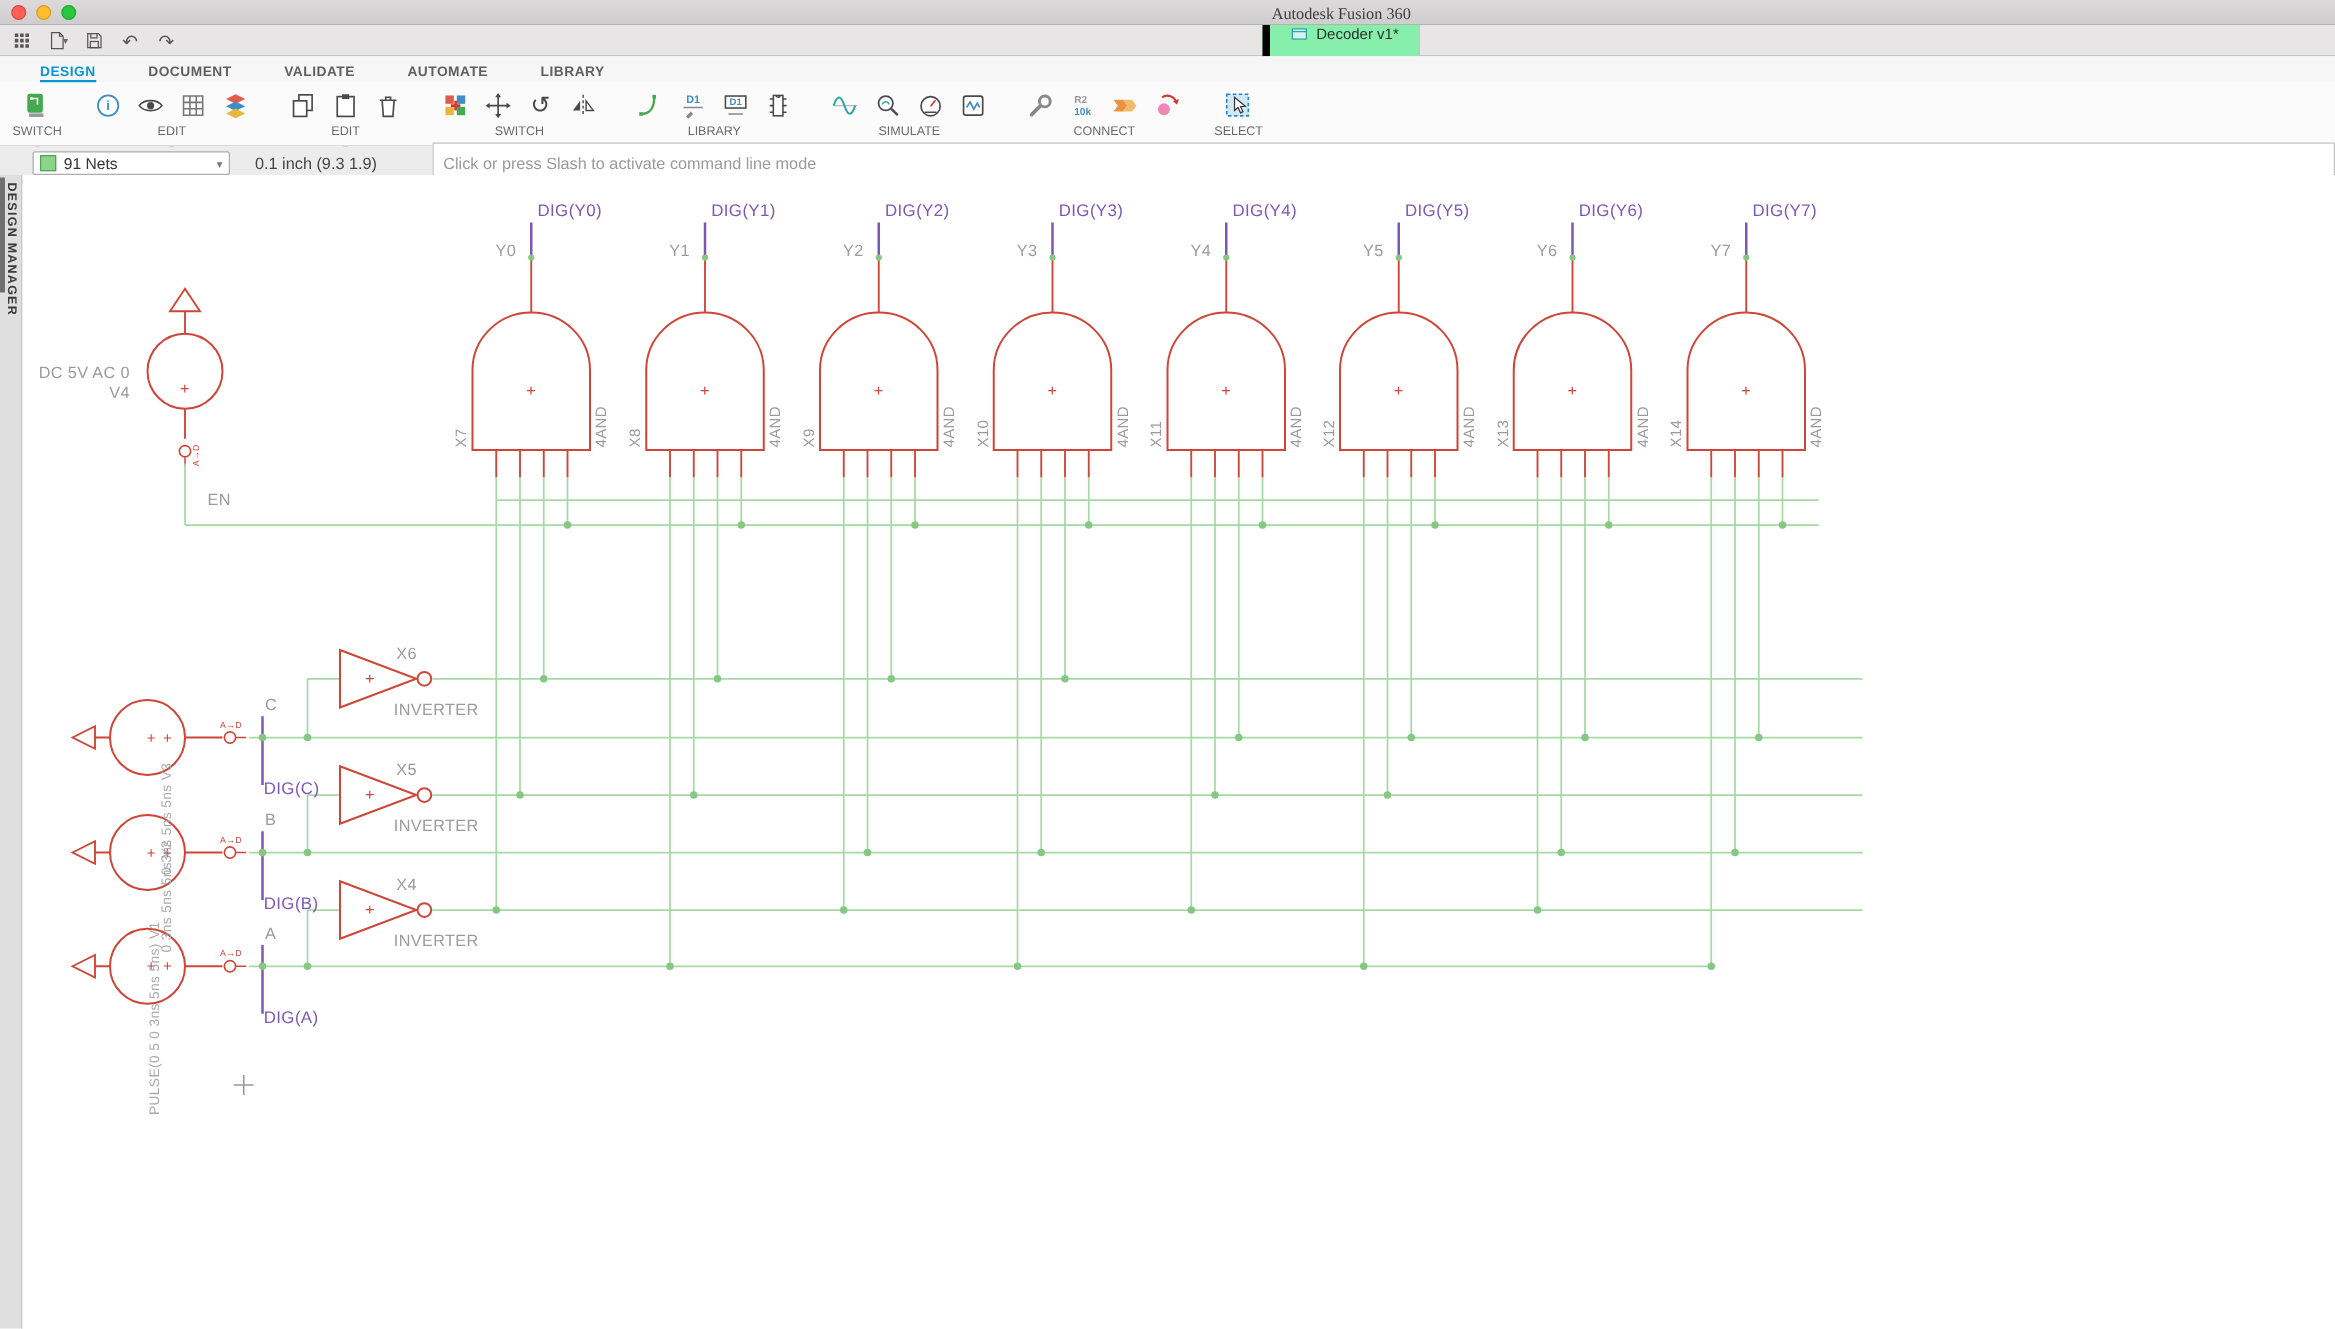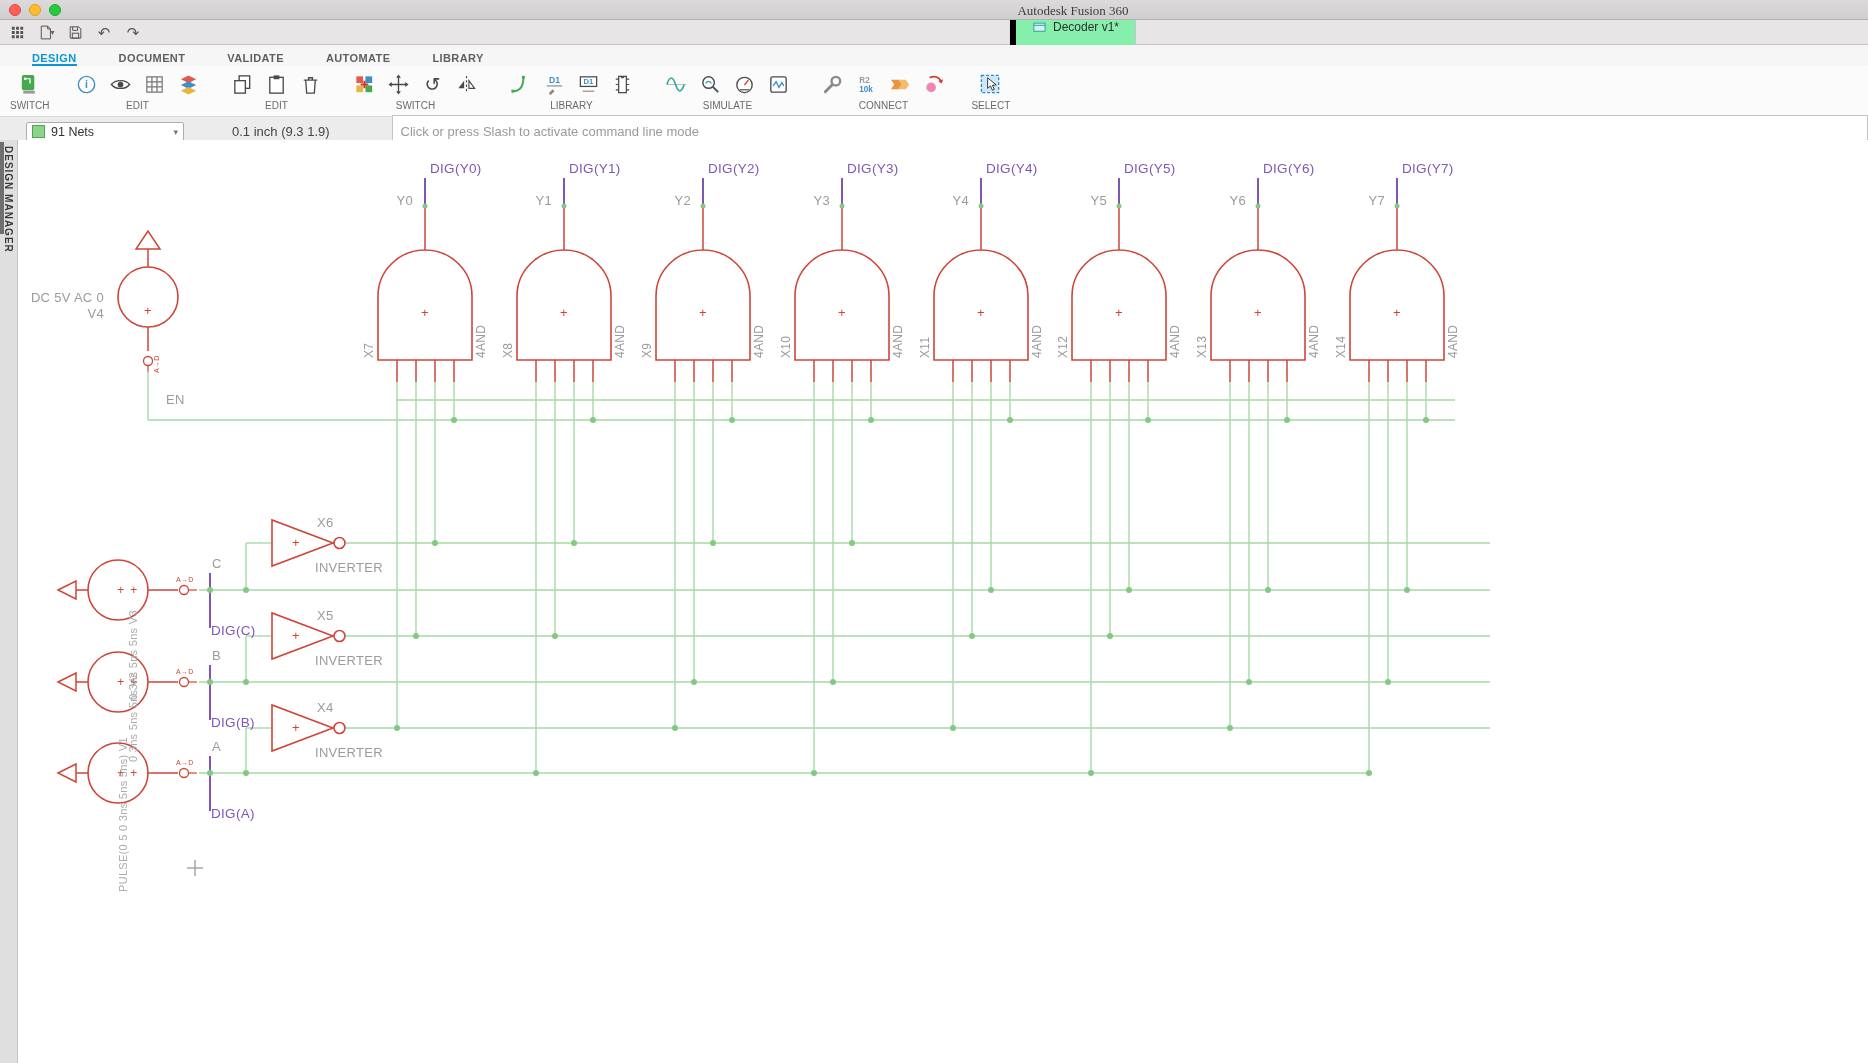--- a/index.html
+++ b/index.html
@@ -46,28 +46,28 @@
   .trow { display:flex; }
   .tbtn { width:34px; height:30px; display:flex; align-items:center; justify-content:center;
     background:none; border:none; cursor:default; }
   .tbtn svg { width:23px; height:23px; }
   .tbtn.uchar { font-size:19px; color:#4a4a4a; font-family:"DejaVu Sans", sans-serif; }
   .tlabel { margin-top:1px; font-size:10px; color:#6a6a6a; display:flex; align-items:center; gap:3px; cursor:default;flex-direction:column; }
   .tlabel .caret { font-size:8px; color:#888; }
 
   
   .cmdbar { position:absolute; left:0; top:117px; width:100%; height:30px; background:#ececec;
-    border-bottom:1px solid #6d28d9; display:flex; align-items:center; padding-left:26px;gap:28px; }
+    border-bottom:3px solid #6d28d9; display:flex; align-items:center; padding-left:26px; }
   .nets-select { width:158px; height:19px; background:#fff; border:1px solid #adadad; border-radius:2px;
     display:flex; align-items:center; padding:0 5px; gap:6px; cursor:default; }
   .nets-swatch { width:13px; height:13px; background:#8bd48b; border:1px solid #57a257; }
   .nets-label { flex:1; font-size:12.5px; color:#333; }
   .nets-caret { font-size:9px; color:#777; }
   .grid-readout { margin-left:20px; font-size:13px; color:#444; white-space:nowrap; }
-  .cmd-input { margin-left:34px; flex:1; height:21px; border:1px solid #c4c4c4; background:#fff;
+  .cmd-input { margin-left:44px; flex:1; height:21px; border:1px solid #c4c4c4; background:#fff;
     font-family:"Liberation Sans", sans-serif; font-size:13px; color:#555; padding:16px 8px; outline:none; }
   .cmd-input::placeholder { color:#9a9a9a; }
 
   
   .sidepanel { position:absolute; left:0; top:140px; width:18px; bottom:0; background:#e0dfdf;
     border-right:1px solid #c2c2c2; }
   .panel-grip { position:absolute; left:0; top:2px; width:4px; height:92px; background:#6f6f6f; }
   .sidepanel-label { position:absolute; left:3px; top:6px; writing-mode:vertical-rl;
     font-size:10px; font-weight:bold; color:#3a3a3a; letter-spacing:1px; white-space:nowrap; }
 

